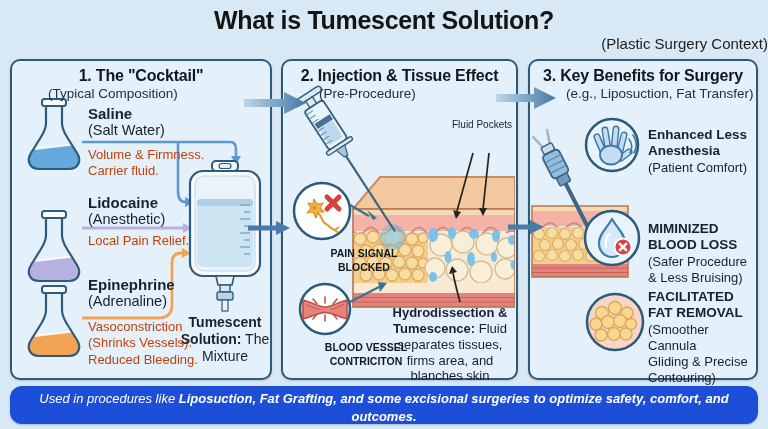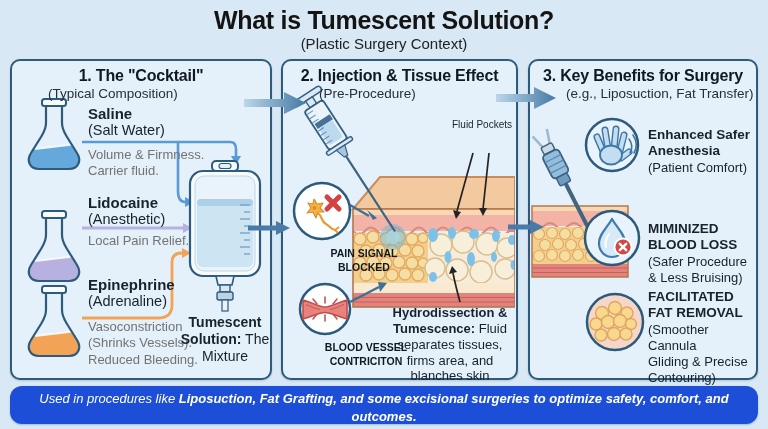--- a/index.html
+++ b/index.html
@@ -1,25 +1,25 @@
 <!DOCTYPE html>
 <html><head>
 <meta charset="utf-8">
 <style>
   html,body{margin:0;padding:0;}
   .page{position:relative;width:768px;height:429px;background:#d8e8f4;font-family:"Liberation Sans",sans-serif;overflow:hidden;color:#17222b;}
   .abs{position:absolute;}
   .title{left:0;right:0;top:6px;text-align:center;font-size:25px;font-weight:800;letter-spacing:-0.3px;color:#141414;}
-  .subtitle{left:0;right:0;top:35px;text-align:center;font-size:15px;color:#222;}
+  .subtitle{left:0;right:0;top:35px;text-align:right;font-size:15px;color:#222;}
   .panel{position:absolute;top:59px;height:321px;background:#e4f0fa;border:2.5px solid #2e5b7c;border-radius:10px;box-sizing:border-box;box-shadow:0 1px 2px rgba(20,50,80,.18);}
   .p-head{position:absolute;left:0;right:0;top:6px;text-align:center;font-size:16px;font-weight:700;letter-spacing:-0.2px;color:#101820;white-space:nowrap;}
   .p-sub{position:absolute;left:0;right:0;top:25px;font-size:13.5px;color:#22303c;white-space:nowrap;padding-left:36px;}
   .ing-name{font-size:15px;font-weight:700;}
   .ing-alias{font-size:14.5px;}
-  .ing-desc{font-size:13px;line-height:1.25;color:#737373;}
+  .ing-desc{font-size:13px;line-height:1.25;color:#c2410c;}
   .caps-label{font-size:10.5px;font-weight:700;line-height:1.3;text-align:center;color:#101820;margin-left:40px;}
   .svg-layer{position:absolute;left:0;top:0;}
   .benefit-t{font-size:13.5px;font-weight:700;line-height:1.22;}
   .benefit-s{font-size:13px;line-height:1.22;}
   .footer{position:absolute;left:10px;width:748px;top:386px;height:38px;background:#1d4ed8;border-radius:12px;box-sizing:border-box;color:#fff;font-style:italic;text-align:center;font-size:13px;line-height:1.35;padding-top:4px;box-shadow:0 1px 2px rgba(20,50,80,.25);}
   .z5{z-index:5;}
   .txt{position:absolute;}
 </style>
 </head>
 <body>
@@ -361,21 +361,21 @@
             <circle cx="84" cy="273" r="6.5"></circle>
             <circle cx="96" cy="273" r="6"></circle>
         </g>
       </g>
     </svg>
 
     <div class="p-head">3. Key Benefits for Surgery</div>
     <div class="p-sub">(e.g., Liposuction, Fat Transfer)</div>
 
     <div class="txt" style="left:118px;top:66px;width:110px;">
-      <div class="benefit-t"><span>Enhanced Safer</span><br><span>Anesthesia</span></div>
+      <div class="benefit-t"><span>Enhanced Less</span><br><span>Anesthesia</span></div>
       <div class="benefit-s">(Patient Comfort)</div>
     </div>
     <div class="txt" style="left:118px;top:160px;width:110px;">
       <div class="benefit-t"><span>MIMINIZED</span><br><span>BLOOD LOSS</span></div>
       <div class="benefit-s"><span>(Safer Procedure</span><br><span>&amp; Less Bruising)</span></div>
     </div>
     <div class="txt" style="left:118px;top:228px;width:112px;">
       <div class="benefit-t"><span>FACILITATED</span><br><span>FAT REMOVAL</span></div>
       <div class="benefit-s"><span>(Smoother Cannula</span><br><span>Gliding &amp; Precise</span><br><span>Contouring)</span></div>
     </div>

